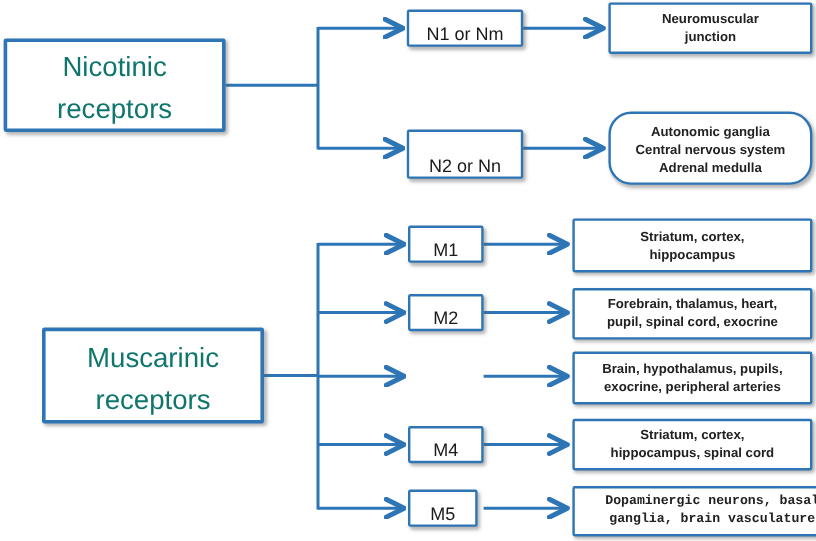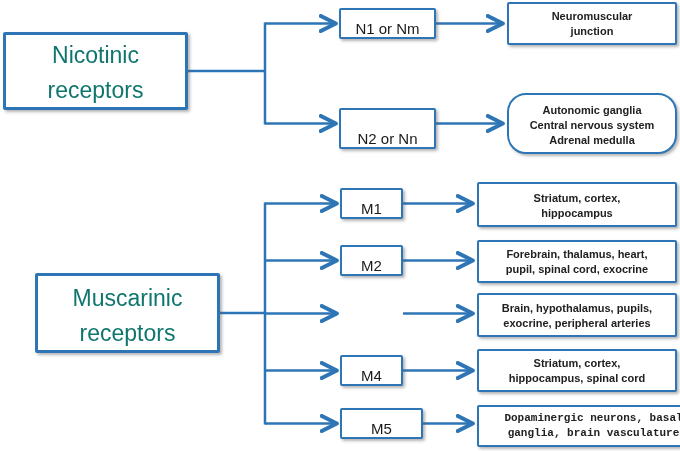--- a/index.html
+++ b/index.html
@@ -136,21 +136,21 @@
   </div>
 
   <div class="box subtype" style="left:340px; top:355px; width:63px; height:31px;">
     <span>M4</span>
   </div>
   <div class="box location" style="left:477px; top:349px; width:200px; height:43px;">
     <span>Striatum, cortex,
 hippocampus, spinal cord</span>
   </div>
 
-  <div class="box subtype" style="left:340px; top:408px; width:83px; height:31px;">
+  <div class="box subtype" style="left:340px; top:408px; width:58px; height:31px;">
     <span>M5</span>
   </div>
   <div class="box location" style="left:477px; top:405px; width:233px; height:42px;font-family:Liberation Mono, monospace;">
     <span>Dopaminergic neurons, basal
 ganglia, brain vasculature</span>
   </div>
 
 </div>
 
 </body></html>

